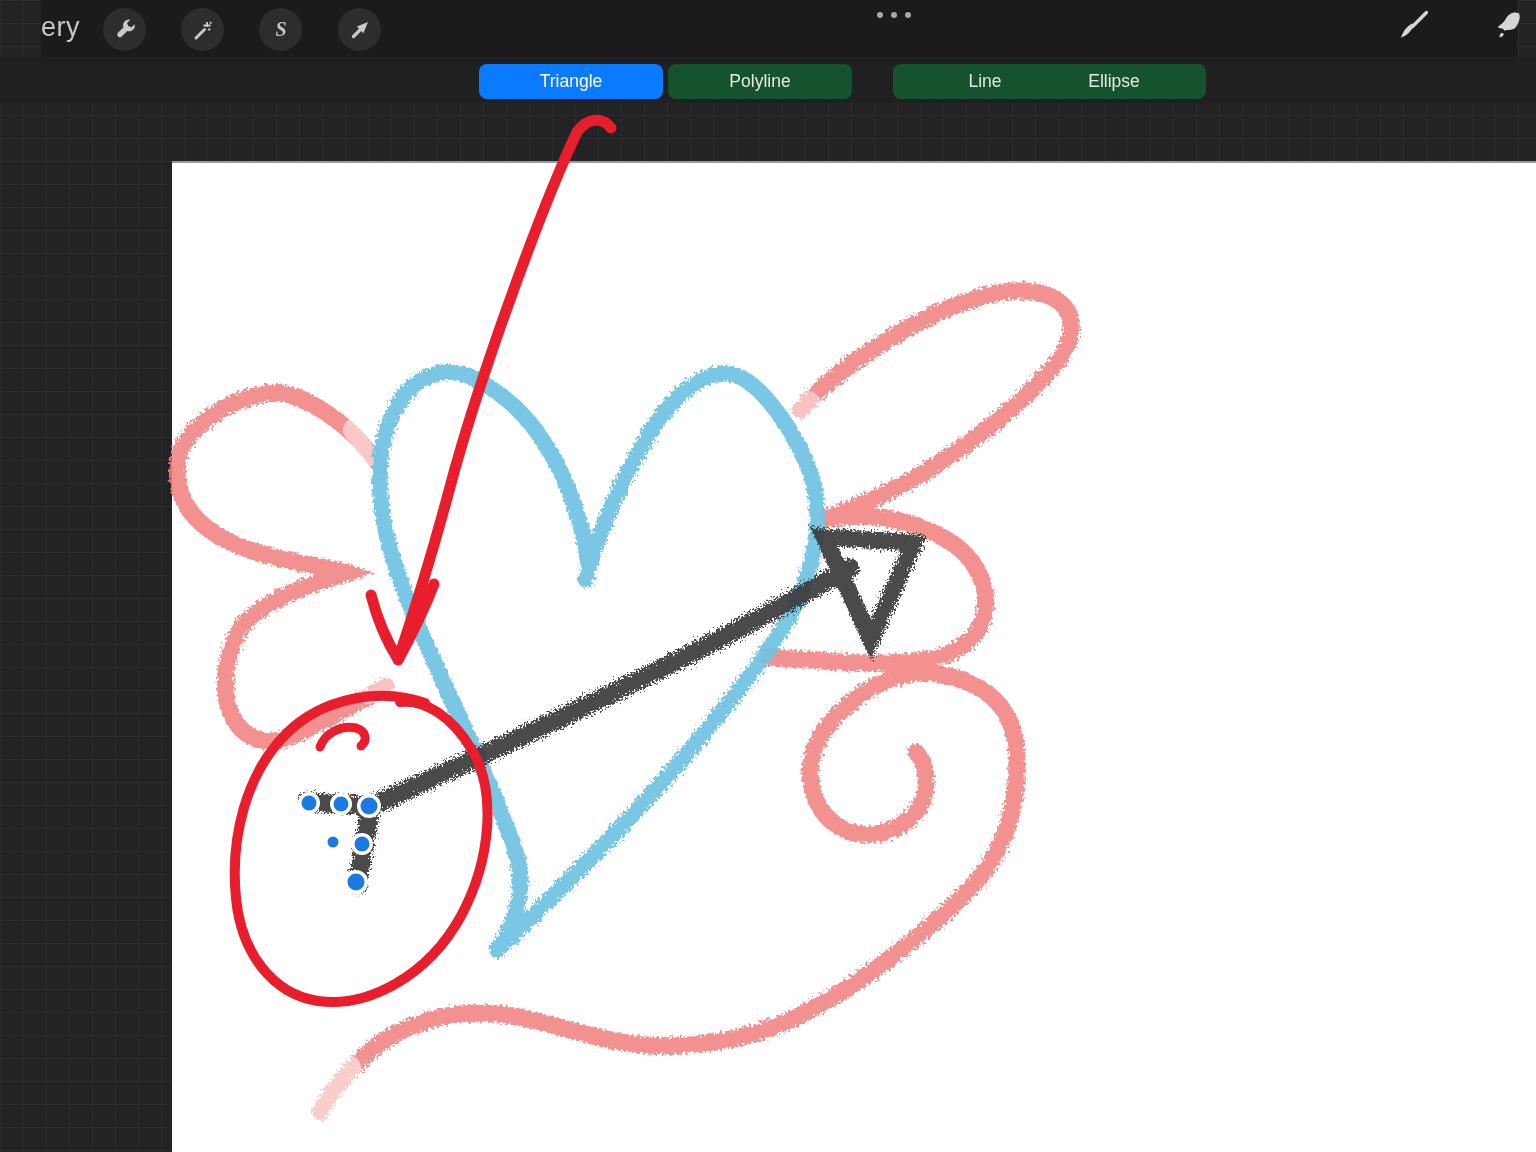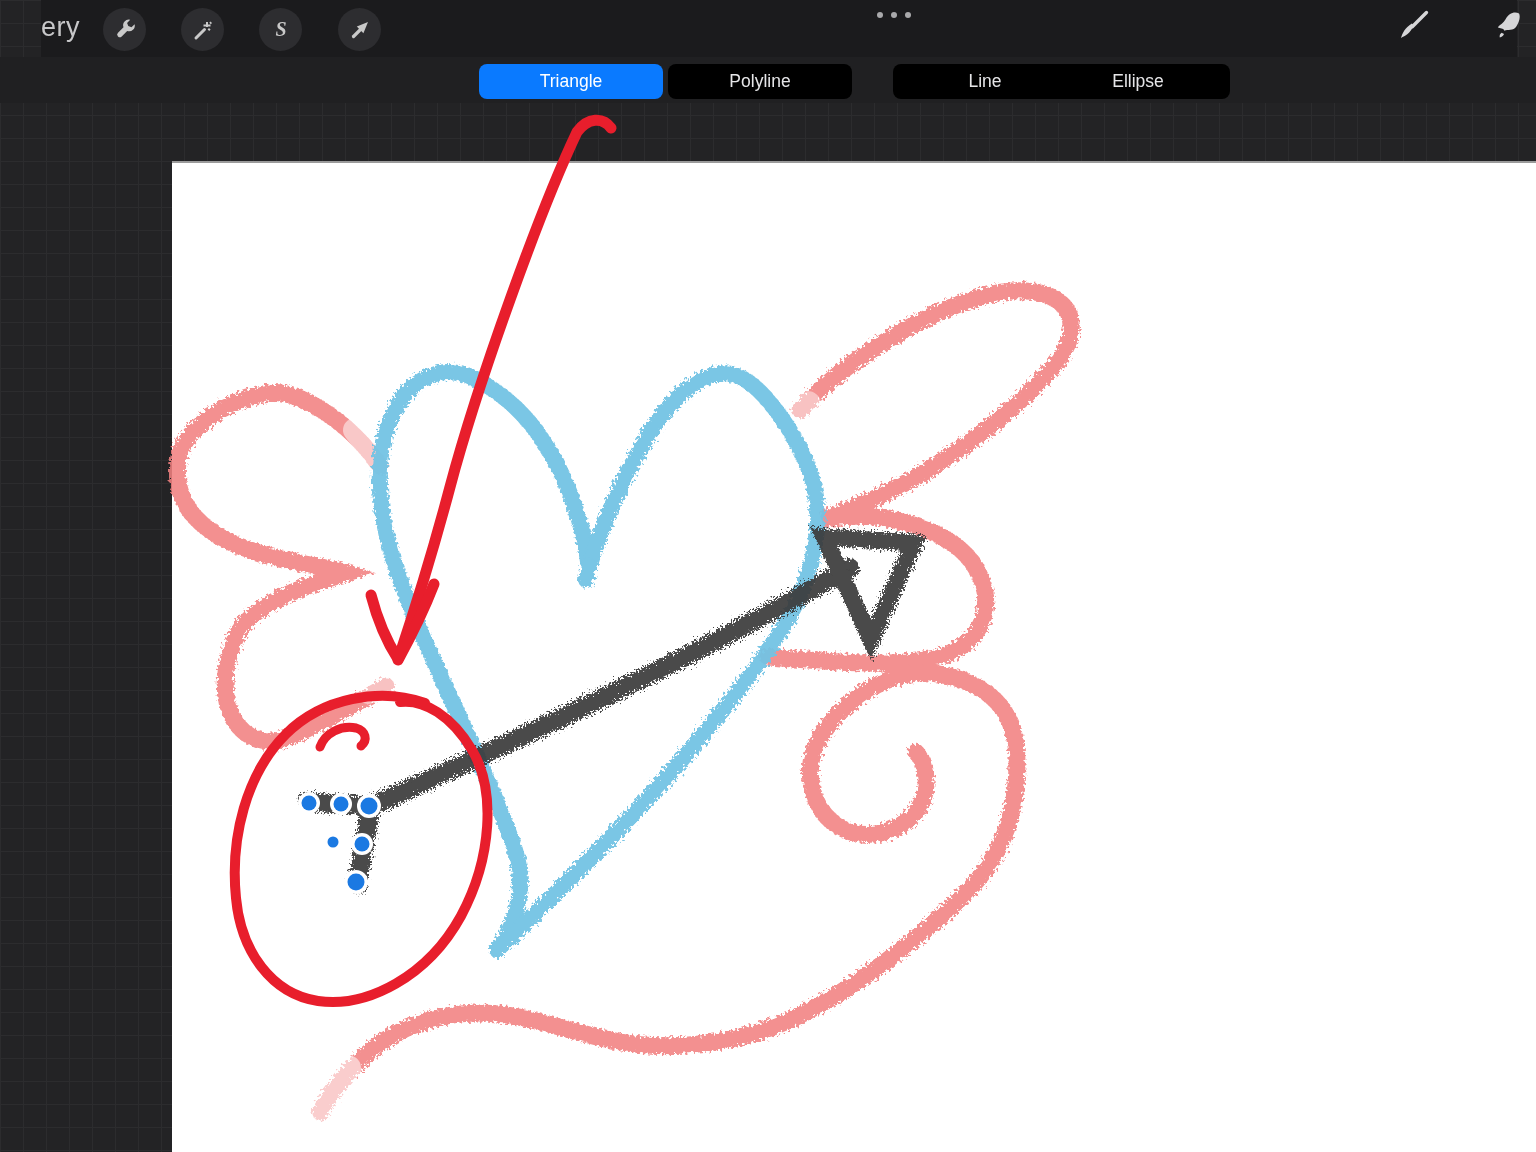--- a/index.html
+++ b/index.html
@@ -40,26 +40,26 @@
   .more-dots i{width:6px;height:6px;border-radius:50%;background:#a9a9ab;display:block;}
   .tr-btn{position:absolute;top:6px;width:56px;height:44px;display:flex;align-items:center;justify-content:center;}
   .tr-brush{left:1344px;} .tr-smudge{left:1438px;}
   
   .shapebar{
     position:absolute;left:0;top:57px;width:1536px;height:46px;
     background:#202022;z-index:5;
   }
   .seg-btn{
     position:absolute;top:7px;height:35px;width:184px;
-    background:#000000;border:none;border-radius:8px;
+    background:#14532d;border:none;border-radius:8px;
     color:#e6e6e8;font-size:17.5px;font-family:"Liberation Sans",sans-serif;
     display:flex;align-items:center;justify-content:center;
   }
   .seg-btn.selected{background:#0a7aff;color:#ffffff;}
-  .sg0{left:479px;} .sg1{left:668px;} .sg2{left:893px;} .sg3{left:1046px;}
+  .sg0{left:479px;} .sg1{left:668px;} .sg2{left:893px;} .sg3{left:1022px;}
 </style>
 </head>
 <body>
 
 <div class="page">
 
   <div class="canvas"></div>
 
   <svg class="art" viewBox="0 0 1536 1152">
     <defs>

